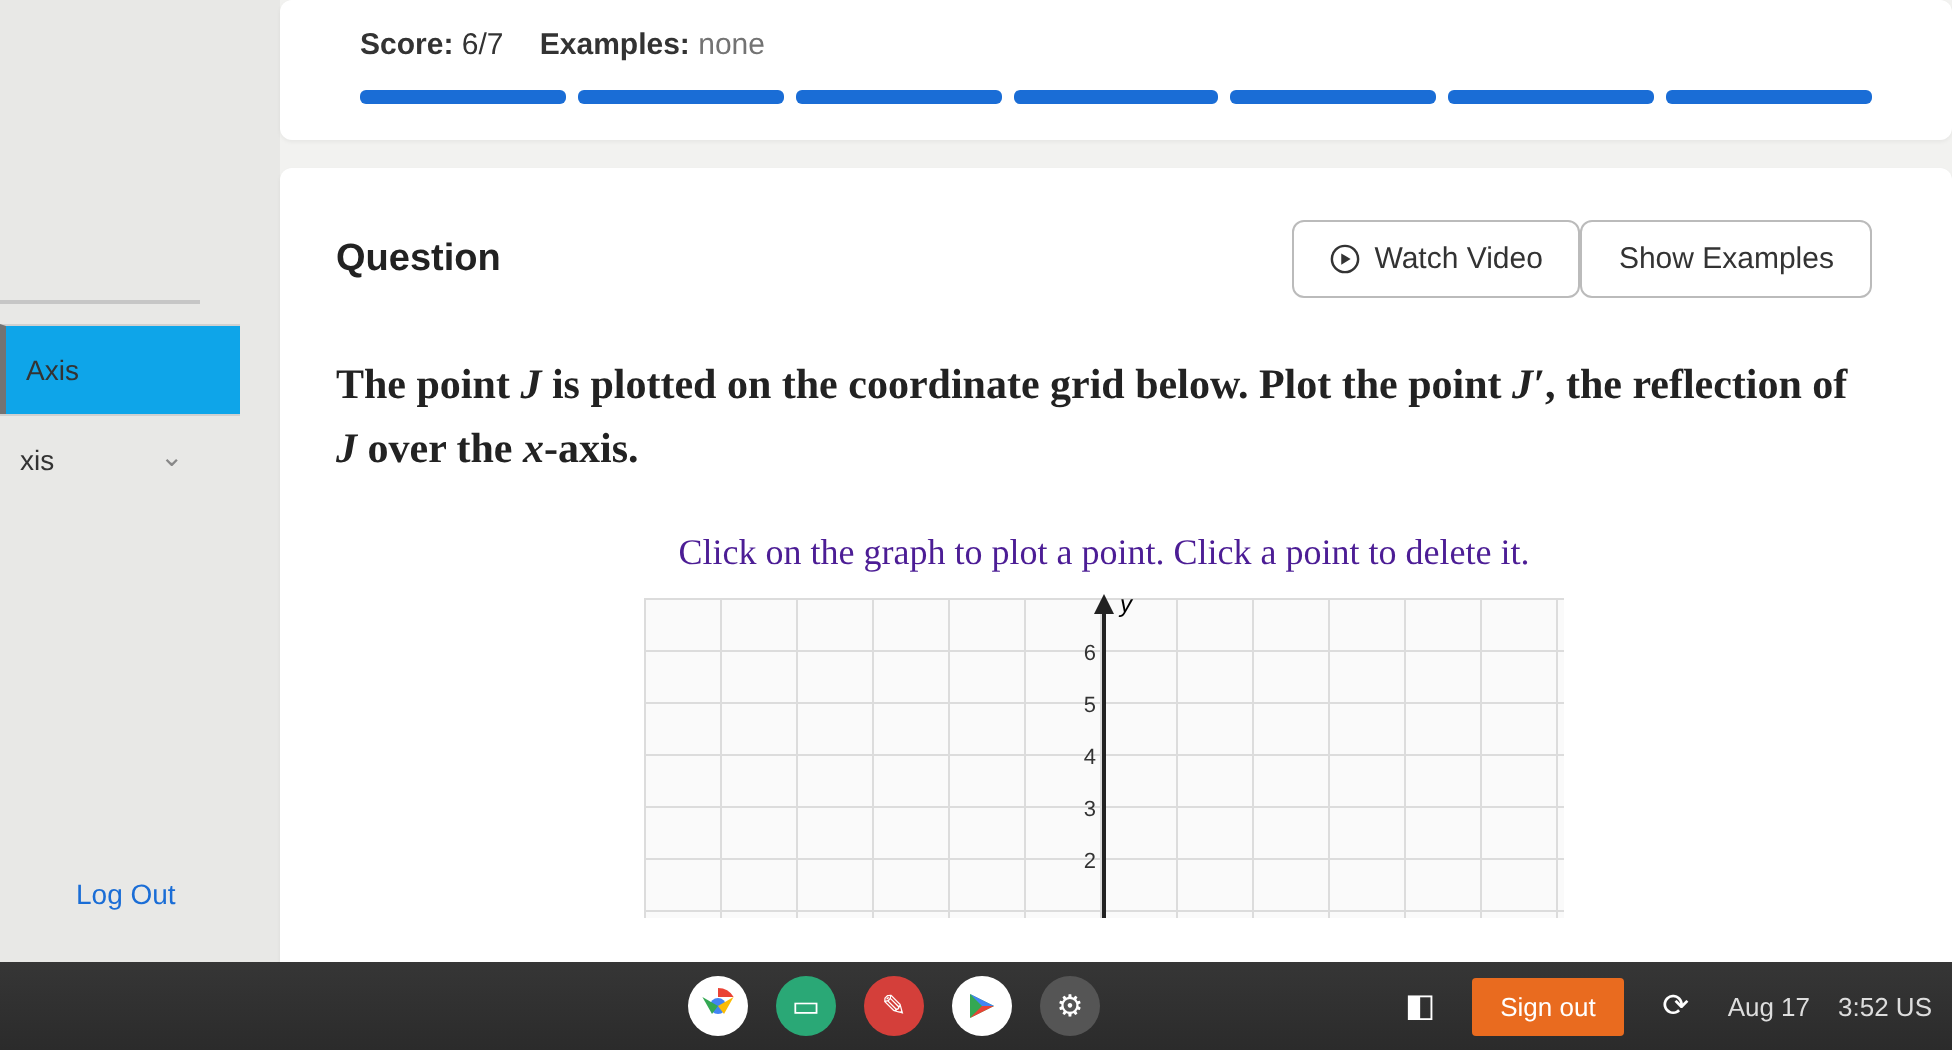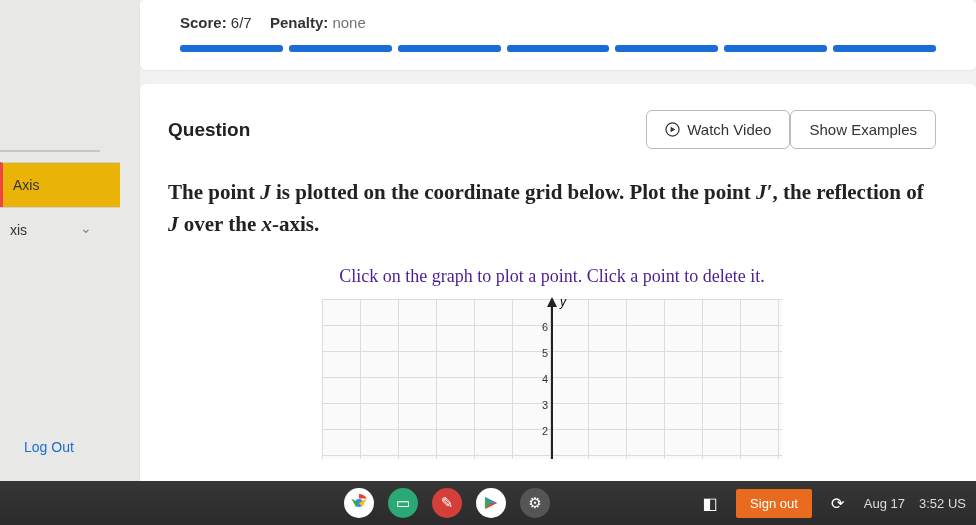--- a/index.html
+++ b/index.html
@@ -144,33 +144,33 @@
       width: 120px;
     }
     .side-item {
       padding: 14px 10px;
       font-size: 14px;
       color: #333;
       border-top: 1px solid #d0d0d0;
       cursor: pointer;
     }
     .side-item.active {
-      background: #eab308;
-      border-left: 3px solid #ef4444;
+      background: #0ea5e9;
+      border-left: 3px solid #737373;
     }
     .chevron {
       position: absolute;
       left: 80px;
       top: 220px;
       color: #888;
       font-size: 14px;
     }
     .logout {
       position: absolute;
-      left: 24px;
+      left: 38px;
       bottom: 70px;
       color: #1a6dd6;
       font-size: 14px;
       cursor: pointer;
     }
     
     .taskbar {
       position: absolute;
       left: 0; right: 0; bottom: 0;
       height: 44px;
@@ -211,21 +211,21 @@
   <div class="side-item">xis</div>
 </div>
 <div class="chevron">⌄</div>
 <div class="logout">Log Out</div>
 
 <div class="main-area">
   <div class="card score-card">
     <div class="score-row">
       <span class="score-label">Score:</span>
       <span>6/7</span>
-      <span class="penalty-label">Penalty:</span>
+      <span class="penalty-label">Examples:</span>
       <span class="penalty-val">none</span>
     </div>
     <div class="progress-segments" id="progress-bar">
         <div class="seg"></div>
         <div class="seg"></div>
         <div class="seg"></div>
         <div class="seg"></div>
         <div class="seg"></div>
         <div class="seg"></div>
         <div class="seg"></div>

